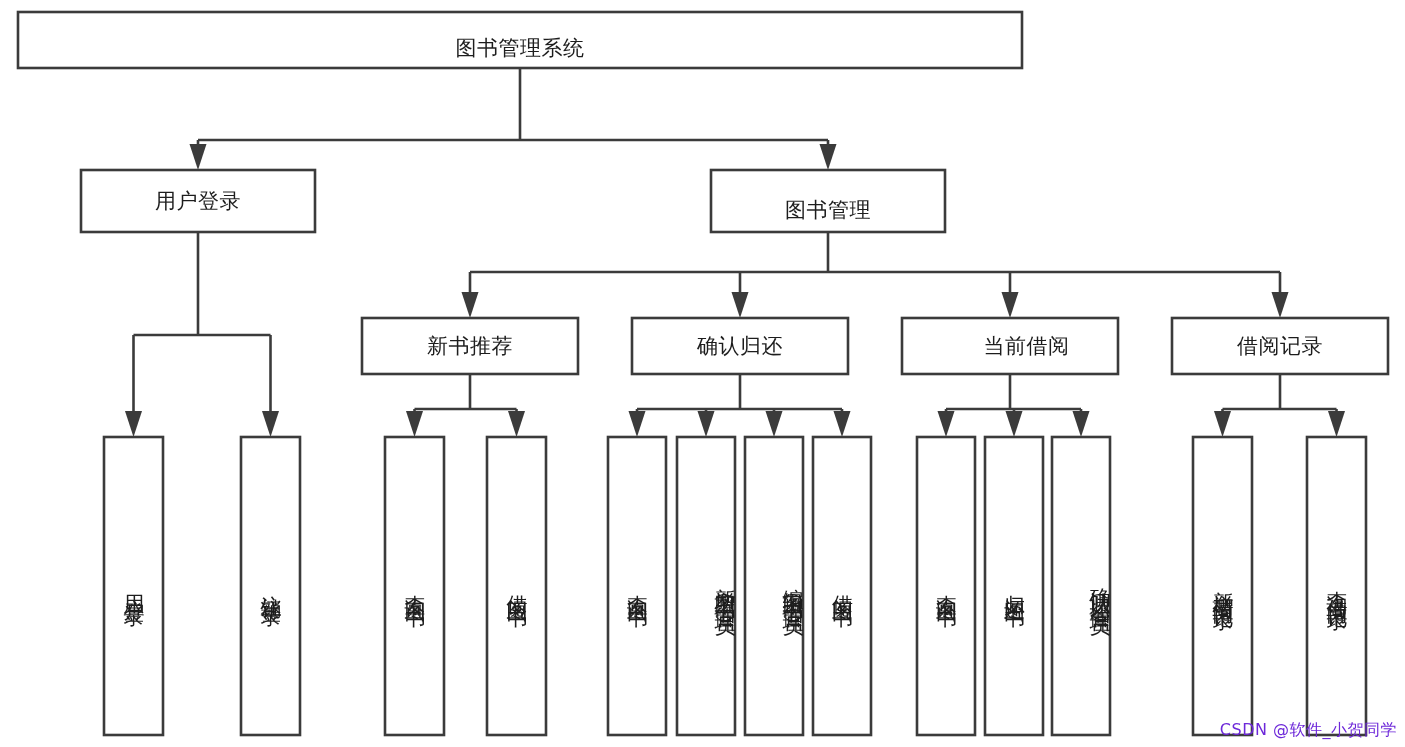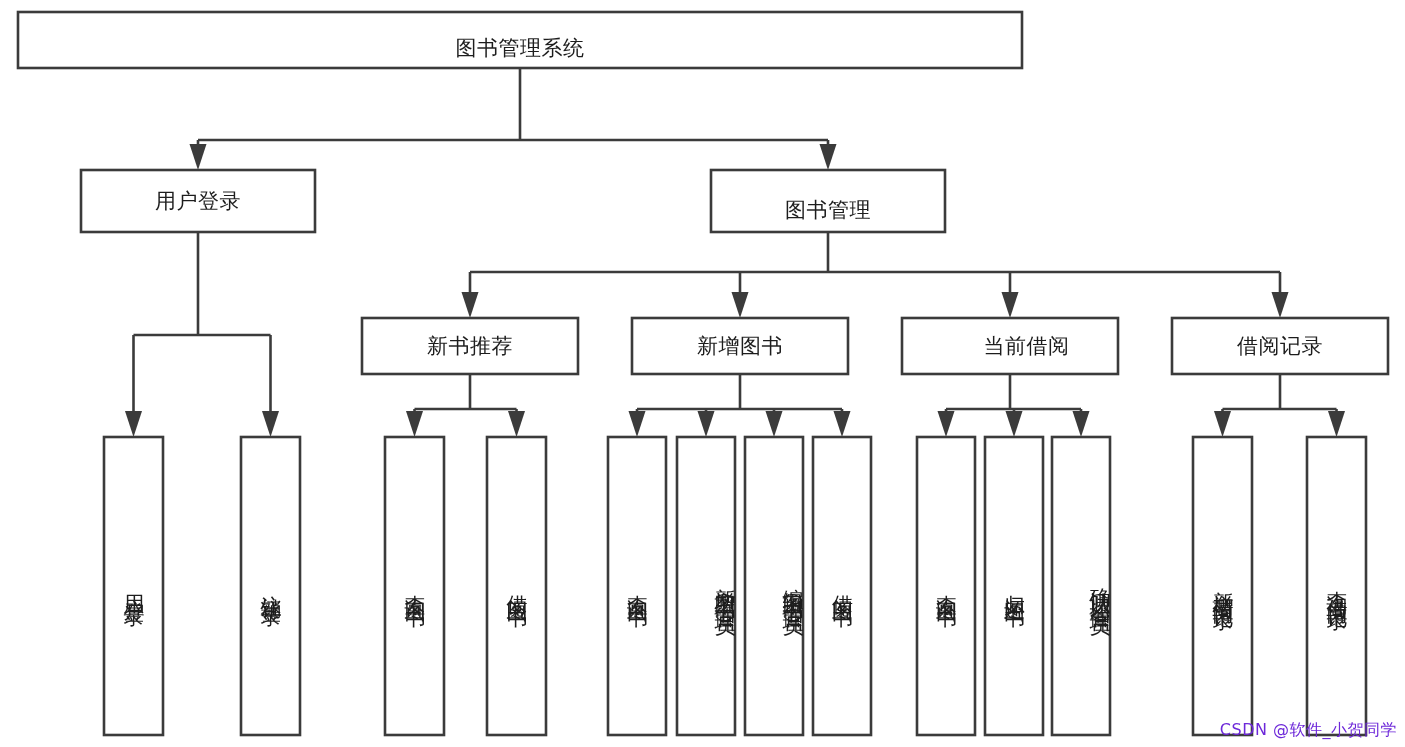--- a/index.html
+++ b/index.html
@@ -167,21 +167,21 @@
         <rect x="1193" y="437" width="59" height="298" class="node-box"></rect>
         <rect x="1307" y="437" width="59" height="298" class="node-box"></rect>
       </g>
   </svg>
 
   <div id="labels-layer">
       <div class="node-label label-root" style="left: 18px; top: 20px; width: 1004px; height: 56px;">图书管理系统</div>
       <div class="node-label label-h" style="left: 81px; top: 170px; width: 234px; height: 62px;">用户登录</div>
       <div class="node-label label-h" style="left: 711px; top: 170px; width: 234px; height: 80px;">图书管理</div>
       <div class="node-label label-h" style="left: 362px; top: 318px; width: 216px; height: 56px;">新书推荐</div>
-      <div class="node-label label-h" style="left: 632px; top: 318px; width: 216px; height: 56px;">新增图书</div>
+      <div class="node-label label-h" style="left: 632px; top: 318px; width: 216px; height: 56px;">确认归还</div>
       <div class="node-label label-h" style="left: 902px; top: 318px; width: 249px; height: 56px;">当前借阅</div>
       <div class="node-label label-h" style="left: 1172px; top: 318px; width: 216px; height: 56px;">借阅记录</div>
       <div class="node-label label-v v-center" style="left: 104px; top: 437px; width: 59px; height: 298px;">用户登录</div>
       <div class="node-label label-v v-center" style="left: 241px; top: 437px; width: 59px; height: 298px;">注销登录</div>
       <div class="node-label label-v v-center" style="left: 385px; top: 437px; width: 59px; height: 298px;">查询图书</div>
       <div class="node-label label-v v-center" style="left: 487px; top: 437px; width: 59px; height: 298px;">借阅图书</div>
       <div class="node-label label-v v-center" style="left: 608px; top: 437px; width: 58px; height: 298px;">查询图书</div>
       <div class="node-label label-v" style="left: 677px; top: 437px; width: 58px; height: 298px;">新增图书（管理员）</div>
       <div class="node-label label-v" style="left: 745px; top: 437px; width: 58px; height: 298px;">编辑图书（管理员）</div>
       <div class="node-label label-v v-center" style="left: 813px; top: 437px; width: 58px; height: 298px;">借阅图书</div>

